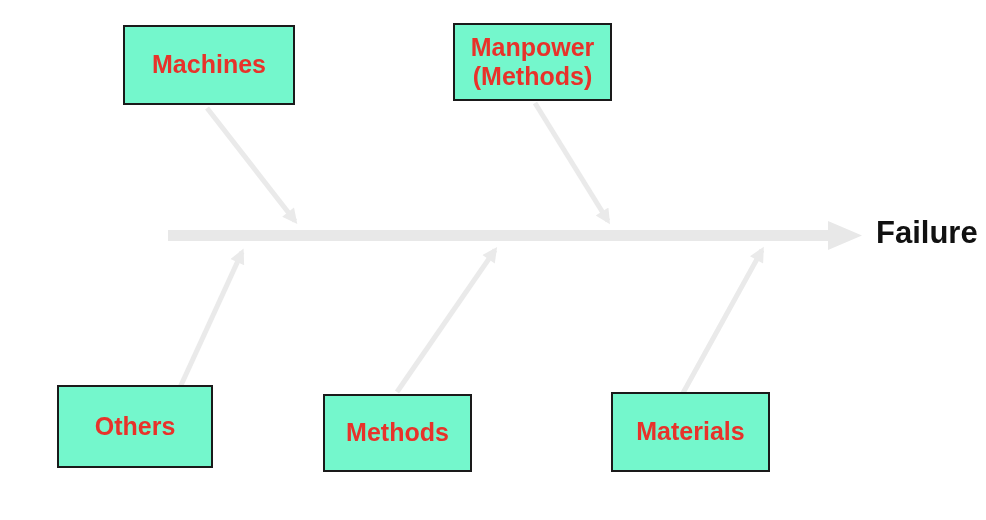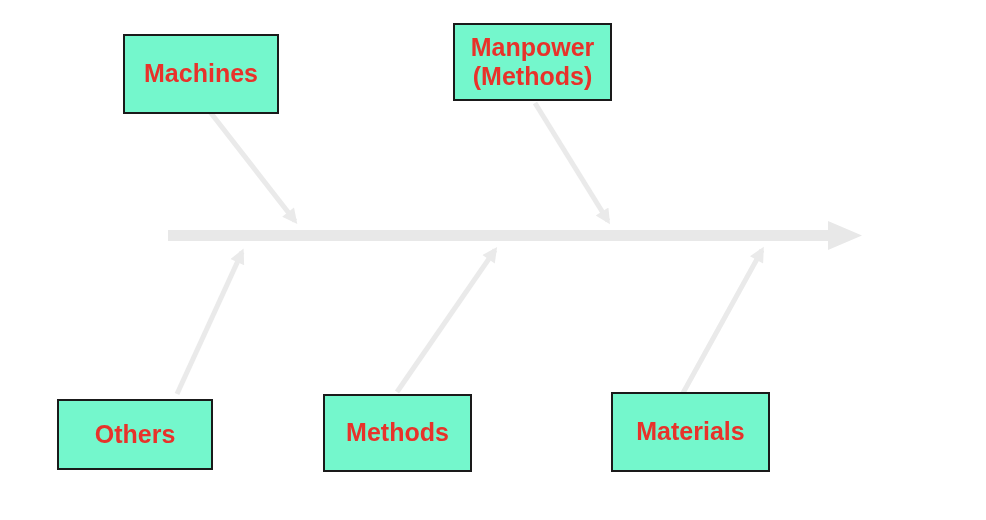--- a/index.html
+++ b/index.html
@@ -30,23 +30,23 @@
     color: #e8322a;
     font-weight: bold;
     font-size: 25px;
     line-height: 1.18;
     display: flex;
     align-items: center;
     justify-content: center;
     text-align: center;
     padding: 0 6px;
   }
-  #box-machines  { left: 123px; top: 34px;  width: 156px; height: 80px; }
+  #box-machines  { left: 123px; top: 25px;  width: 172px; height: 80px; }
   #box-manpower  { left: 453px; top: 23px;  width: 159px; height: 78px; }
-  #box-others    { left: 57px;  top: 399px; width: 156px; height: 71px; }
+  #box-others    { left: 57px;  top: 385px; width: 156px; height: 83px; }
   #box-methods   { left: 323px; top: 394px; width: 149px; height: 78px; }
   #box-materials { left: 611px; top: 392px; width: 159px; height: 80px; text-align: center; }
   #effect-label {
     position: absolute;
     left: 876px;
     top: 217px;
     color: #111111;
     font-weight: bold;
     font-size: 31px;
     line-height: 1;
@@ -93,14 +93,15 @@
   </div>
 
   <div id="box-methods" class="cause-box">
     <span>Methods</span>
   </div>
 
   <div id="box-materials" class="cause-box">
     <span>Materials</span>
   </div>
 
+  <div id="effect-label">Failure</div>
 
 </div>
 
 </body></html>

